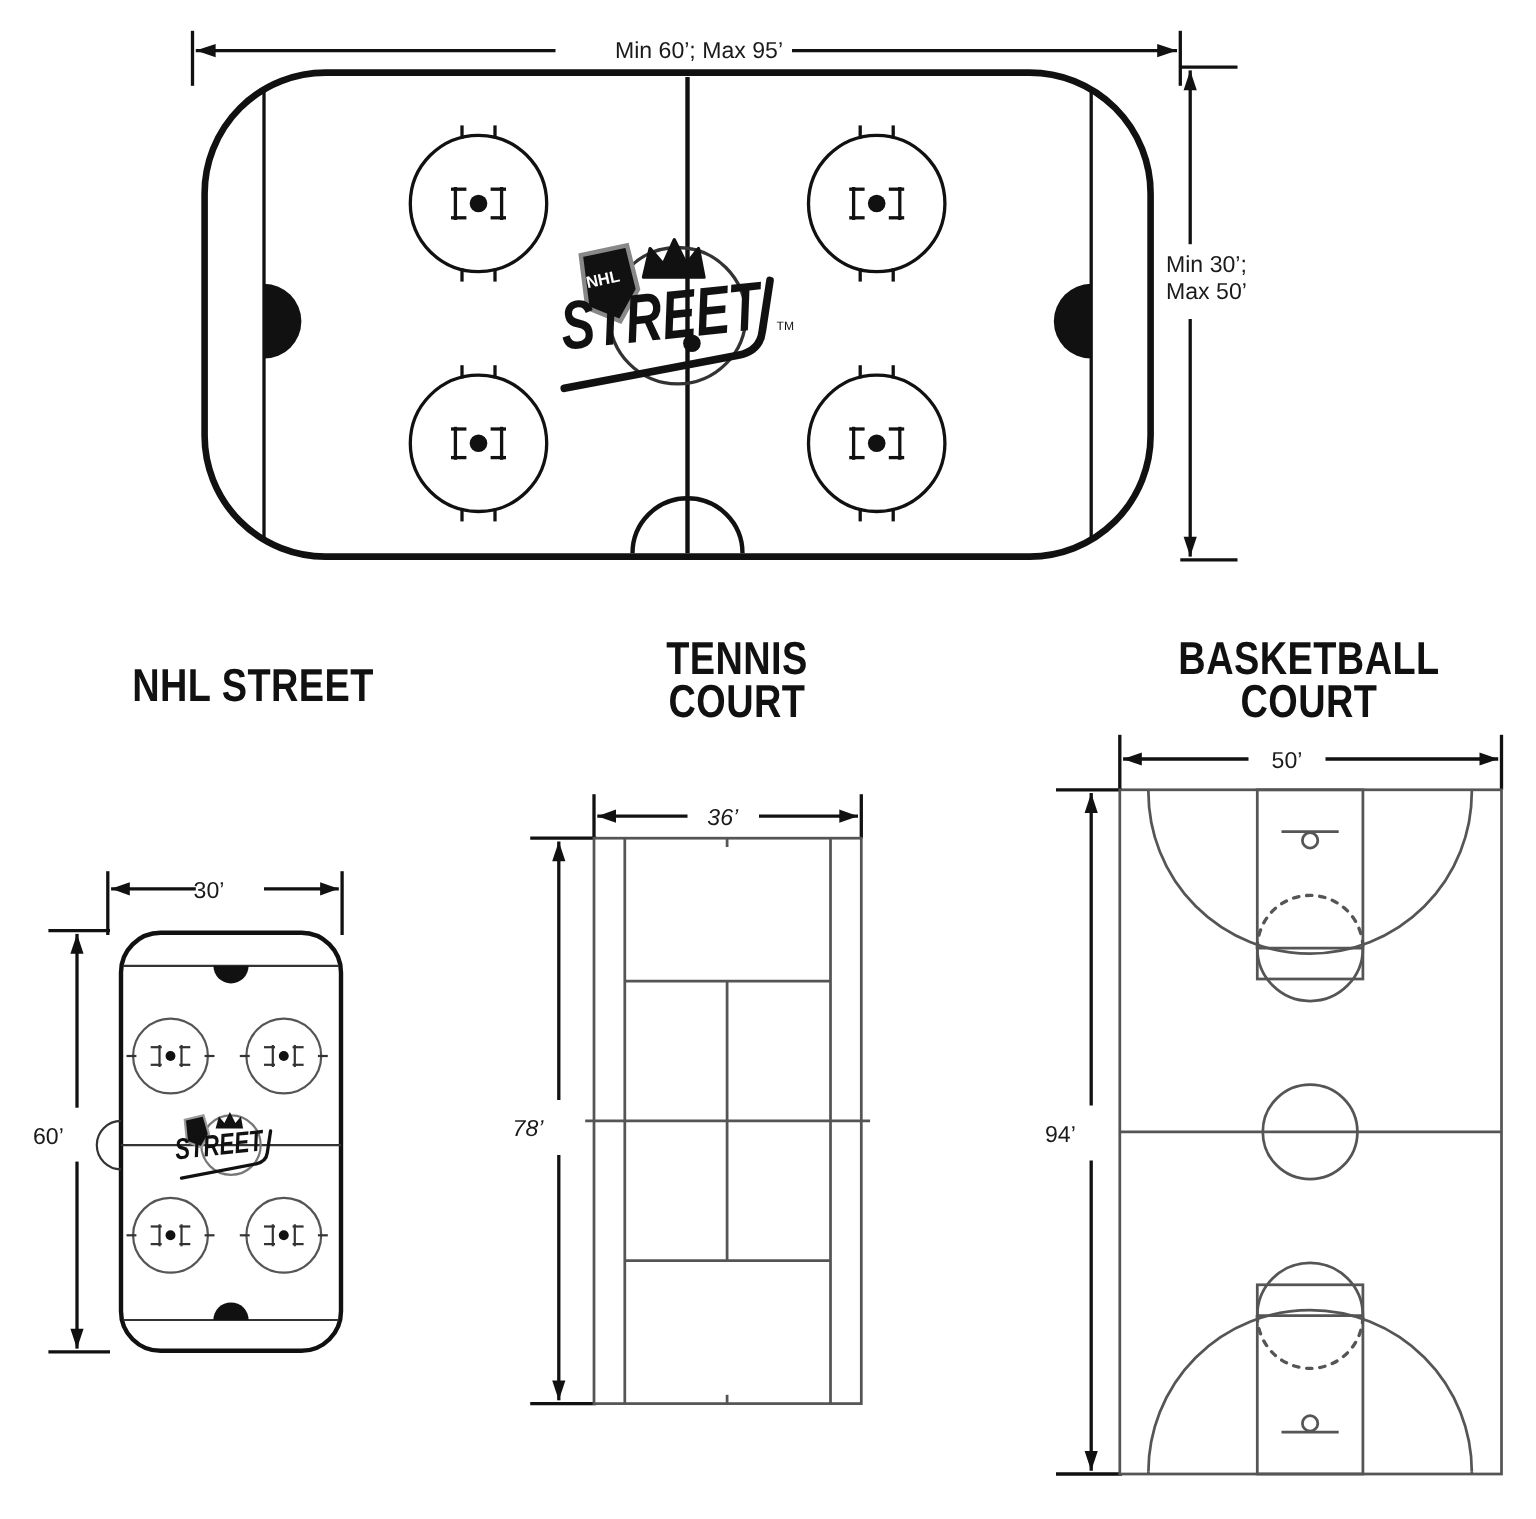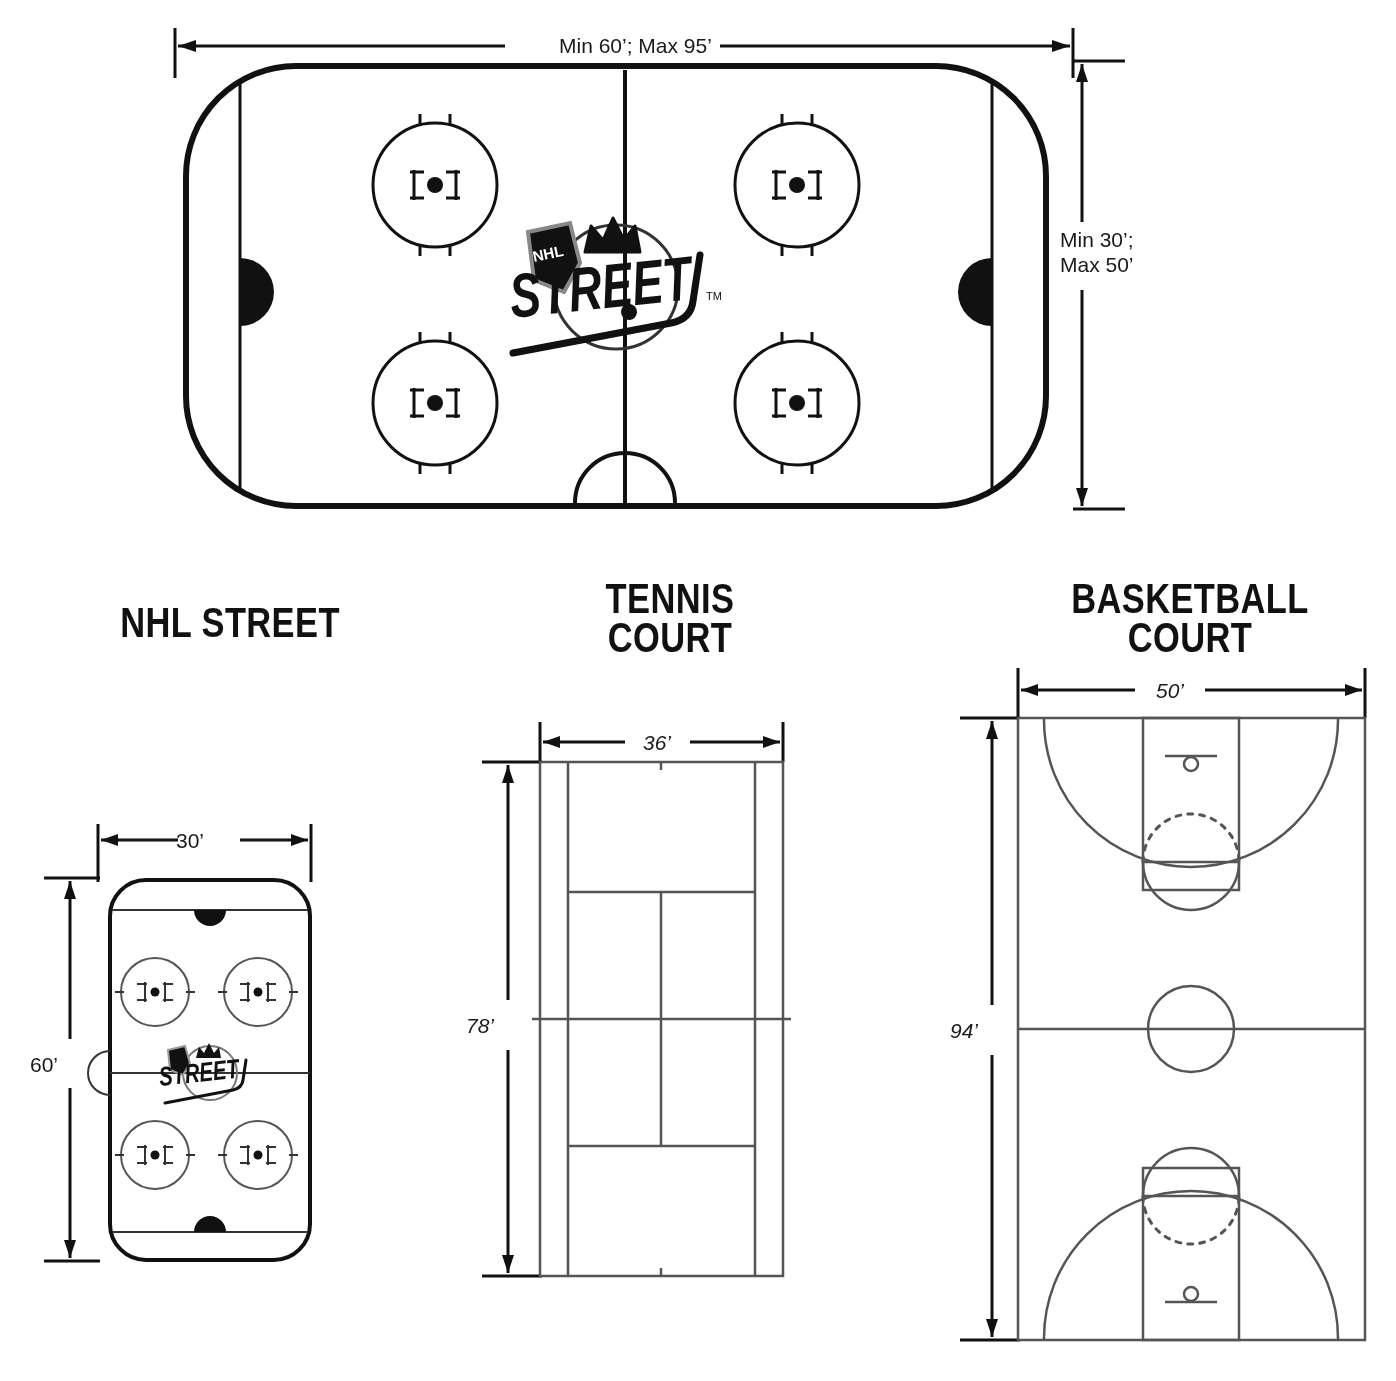--- a/index.html
+++ b/index.html
@@ -166,21 +166,21 @@
       </g>
     </svg>
   </div>
 
   <div class="heading" id="hdg-nhl">NHL STREET</div>
   <div class="heading" id="hdg-tennis">TENNIS
 COURT</div>
   <div class="heading" id="hdg-bball">BASKETBALL
 COURT</div>
 
-  <div class="panel" id="p-nhl" style="left:0;top:792px;width:420px;height:560px;">
+  <div class="panel" id="p-nhl" style="left:0;top:760px;width:420px;height:560px;">
     <svg width="420" height="560" viewBox="0 0 420 560">
 
       <g>
         <line x1="98" y1="32" x2="98" y2="90" stroke="#111" stroke-width="3"></line>
         <line x1="311" y1="32" x2="311" y2="90" stroke="#111" stroke-width="3"></line>
         <line x1="101" y1="48" x2="178" y2="48" stroke="#111" stroke-width="3"></line>
         <polygon points="101,48 118,42 118,54" fill="#111"></polygon>
         <line x1="240" y1="48" x2="308" y2="48" stroke="#111" stroke-width="3"></line>
         <polygon points="308,48 291,42 291,54" fill="#111"></polygon>
         <text class="dimtext" x="190" y="56" text-anchor="middle">30’</text>
@@ -298,21 +298,21 @@
 
       <line x1="221" y1="192" x2="221" y2="446" stroke="#555" stroke-width="2.5"></line>
 
       <line x1="92" y1="319" x2="351" y2="319" stroke="#555" stroke-width="2.5"></line>
 
       <line x1="221" y1="62" x2="221" y2="70" stroke="#555" stroke-width="2.5"></line>
       <line x1="221" y1="568" x2="221" y2="576" stroke="#555" stroke-width="2.5"></line>
     </svg>
   </div>
 
-  <div class="panel" id="p-bball" style="left:930px;top:650px;width:466px;height:700px;font-style:italic;">
+  <div class="panel" id="p-bball" style="left:930px;top:650px;width:466px;height:700px;">
     <svg width="466" height="700" viewBox="0 0 466 700">
 
       <g>
         <line x1="88" y1="18" x2="88" y2="68" stroke="#111" stroke-width="3"></line>
         <line x1="435" y1="18" x2="435" y2="68" stroke="#111" stroke-width="3"></line>
         <line x1="91" y1="40" x2="205" y2="40" stroke="#111" stroke-width="3"></line>
         <polygon points="91,40 108,34 108,46" fill="#111"></polygon>
         <line x1="275" y1="40" x2="432" y2="40" stroke="#111" stroke-width="3"></line>
         <polygon points="432,40 415,34 415,46" fill="#111"></polygon>
         <text class="dimtext" x="240" y="48" text-anchor="middle">50’</text>

